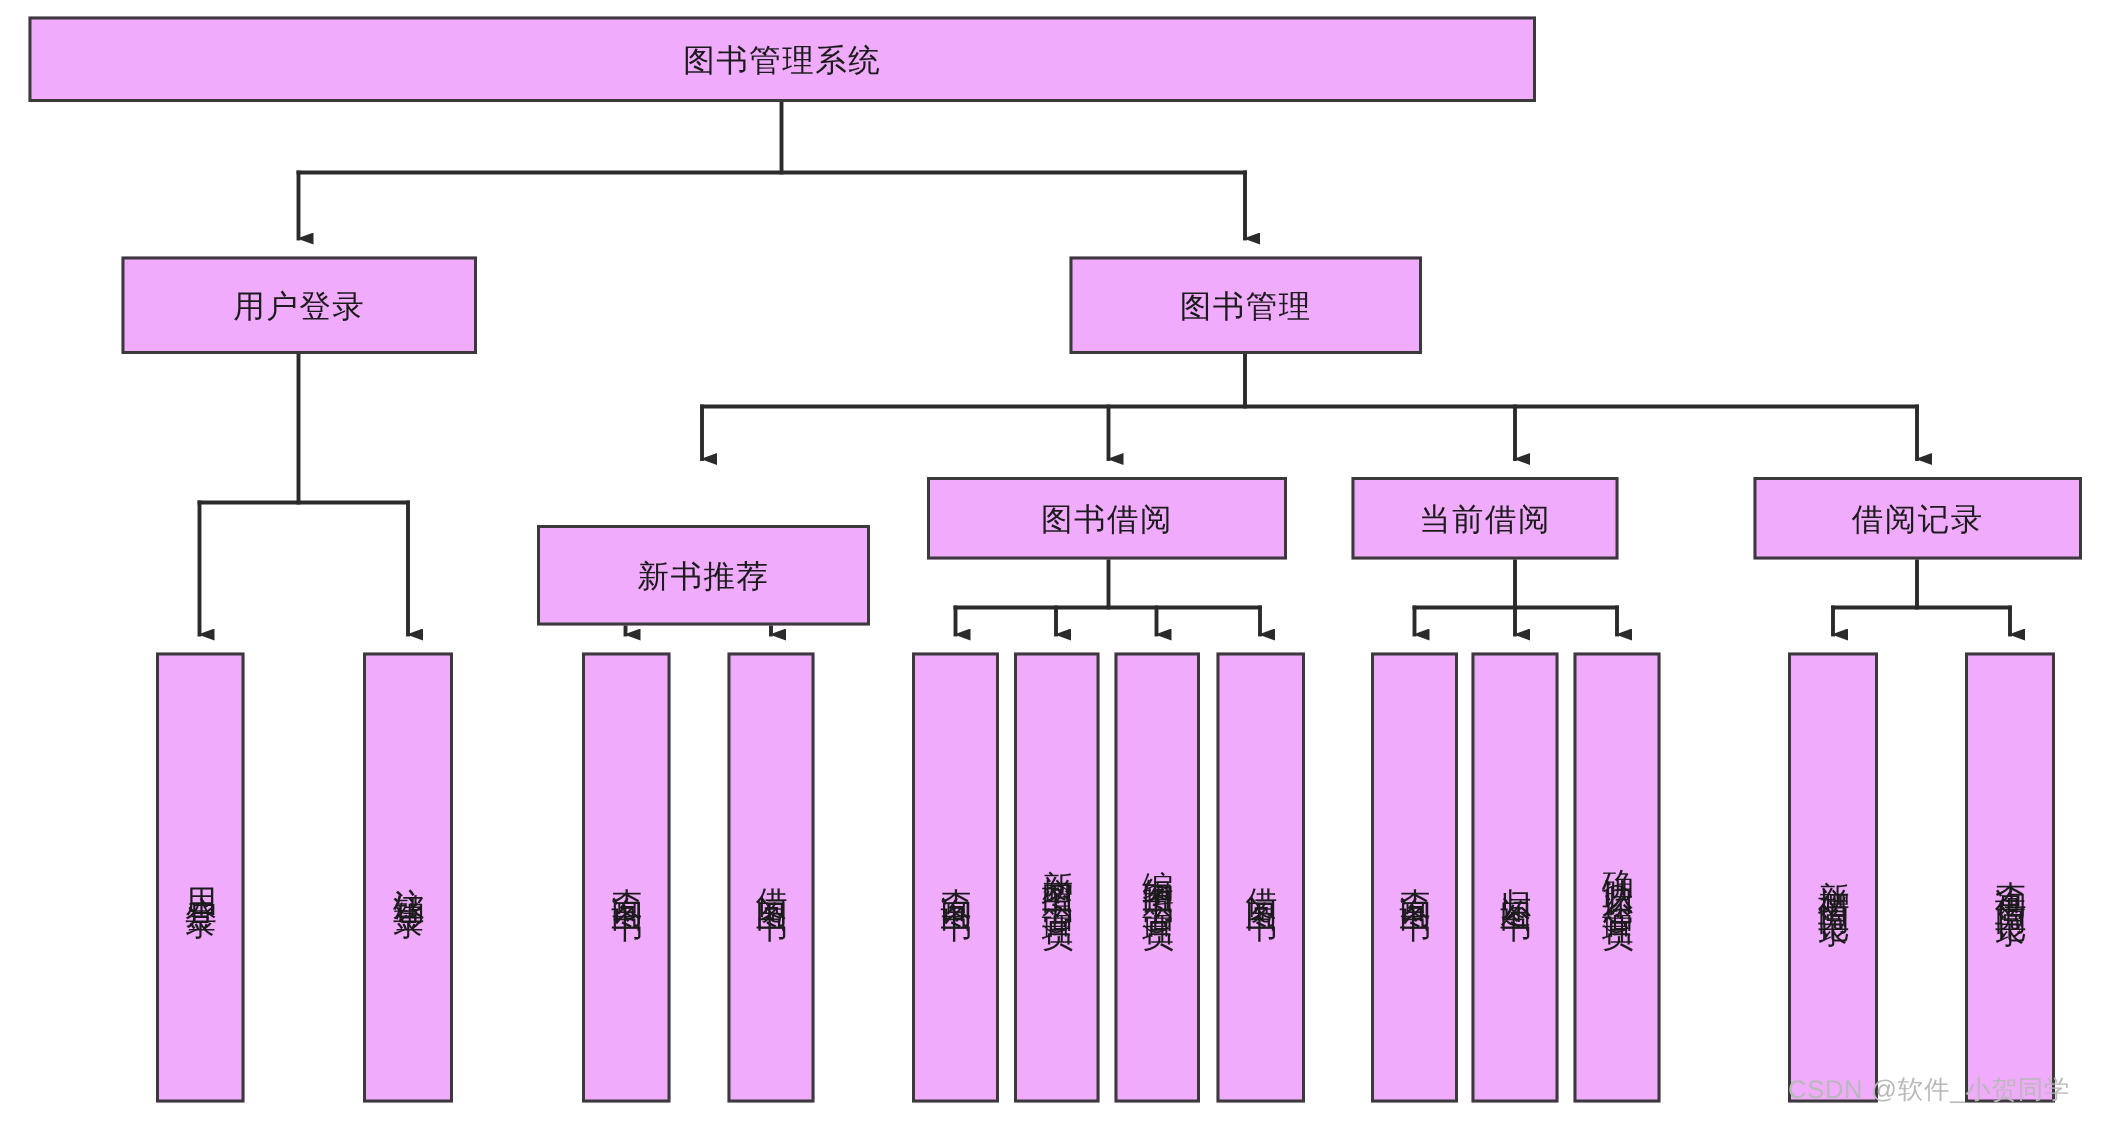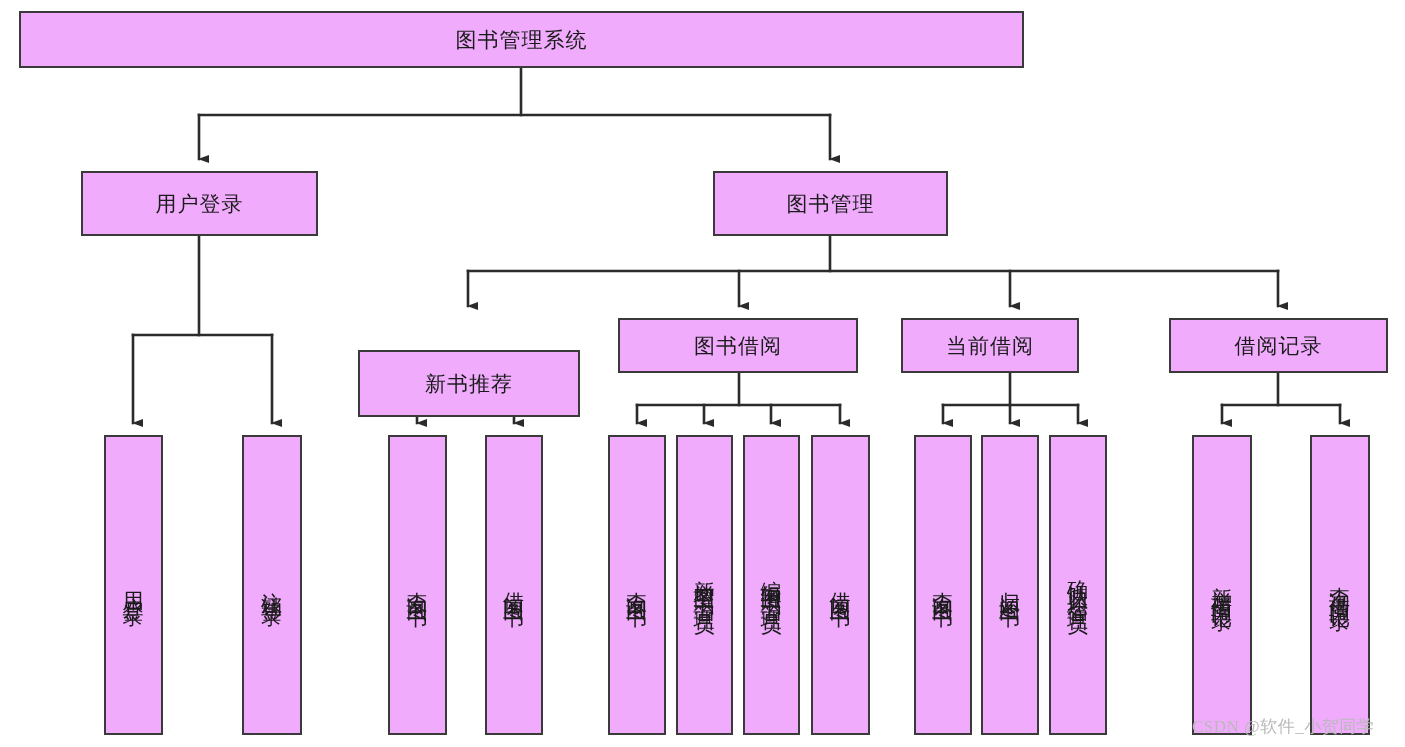--- a/index.html
+++ b/index.html
@@ -166,15 +166,15 @@
         <span class="vlabel">确认归还（管理员）</span>
       </div>
       <div class="node vert" style="left: 1192px; top: 435px; width: 60px; height: 300px;">
         <span class="vlabel">新增借阅记录</span>
       </div>
       <div class="node vert" style="left: 1310px; top: 435px; width: 60px; height: 300px;">
         <span class="vlabel">查询借阅记录</span>
       </div>
     </div>
 
-  <div id="watermark" style="left: 1192px; top: 715px; font-family: Liberation Serif, serif;">CSDN @软件_小贺同学</div>
+  <div id="watermark" style="left: 1192px; top: 715px;">CSDN @软件_小贺同学</div>
 
 </div>
 
 </body></html>

